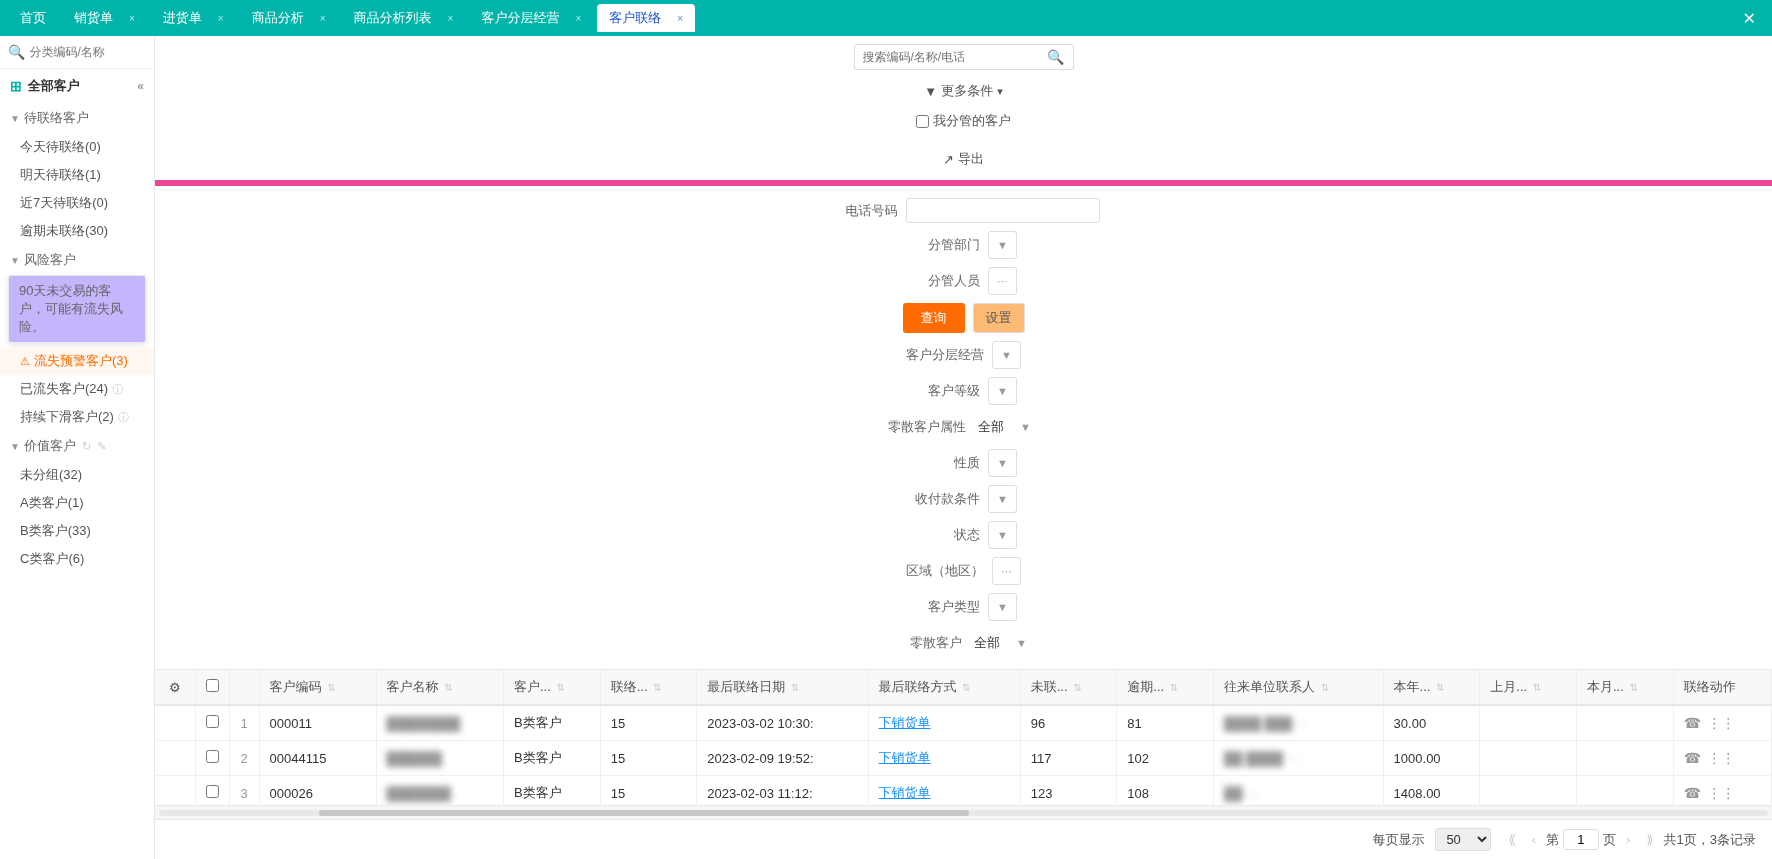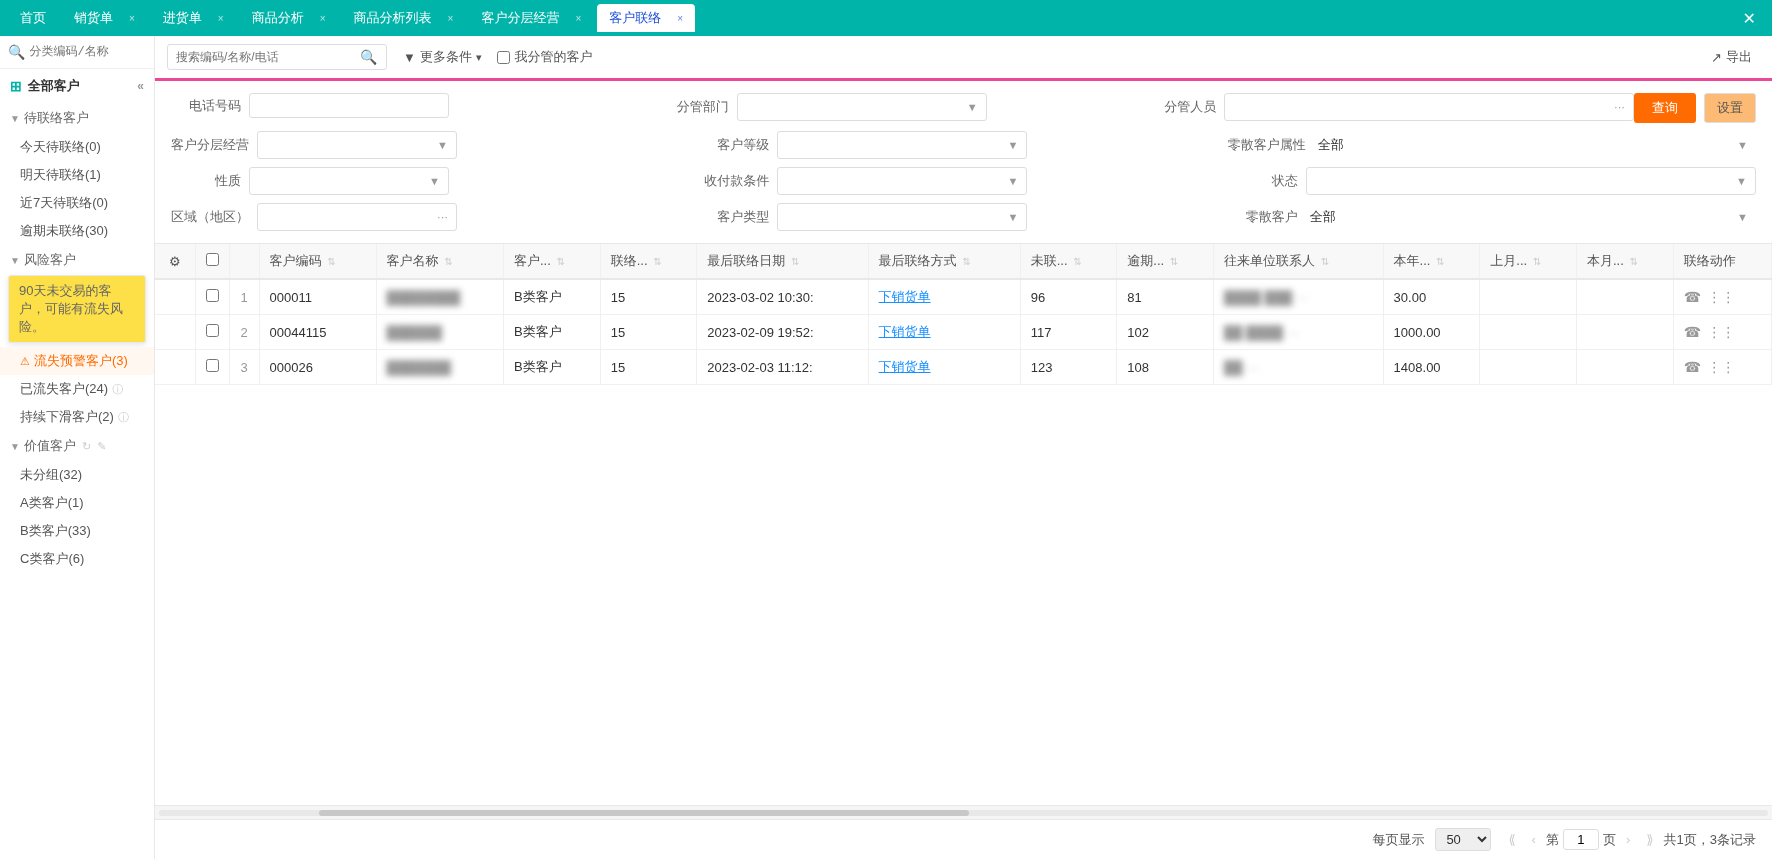--- a/index.html
+++ b/index.html
@@ -26,21 +26,21 @@
     
     .sidebar {
       width: 155px; background: white; border-right: 1px solid #e8e8e8;
       display: flex; flex-direction: column; overflow-y: auto;
     }
     .sidebar-search {
       display: flex; align-items: center; padding: 8px; border-bottom: 1px solid #f0f0f0;
       gap: 4px;
     }
     .sidebar-search input {
-      flex: 1; border: none; outline: none; font-size: 12px; color: #999; font-family: Liberation Mono, monospace;
+      flex: 1; border: none; outline: none; font-size: 12px; color: #999;
     }
     .search-icon-small { color: #ccc; font-size: 14px; }
     .sidebar-header {
       display: flex; align-items: center; padding: 8px 10px; font-weight: bold;
       color: #333; cursor: pointer; gap: 6px; font-size: 13px;
     }
     .sidebar-header .grid-icon { color: #00b4aa; font-size: 14px; }
     .sidebar-header .collapse-btn { margin-left: auto; color: #999; font-size: 12px; }
 
     .sidebar-group { padding: 0; }
@@ -51,32 +51,32 @@
     .sidebar-group-title .arrow { font-size: 10px; color: #999; }
     .sidebar-item {
       padding: 5px 10px 5px 20px; cursor: pointer; color: #555; font-size: 12px;
       display: flex; align-items: center; gap: 4px;
     }
     .sidebar-item.active { color: #ff6b00; background: #fff7f0; }
     .sidebar-item.has-warning { color: #ff6b00; }
     .sidebar-item .warning-icon { color: #ff6b00; font-size: 11px; }
 
     .tooltip-box {
-      background: #fde047; border: 1px solid #e8e8e8; padding: 6px 10px;
+      background: #c4b5fd; border: 1px solid #e8e8e8; padding: 6px 10px;
       font-size: 12px; color: #666; margin: 0 8px 4px 8px; border-radius: 3px;
       box-shadow: 0 2px 6px rgba(0,0,0,0.1);
     }
 
     
     .content { flex: 1; display: flex; flex-direction: column; overflow: hidden; }
 
     
     .toolbar {
       display: flex; align-items: center; padding: 8px 12px; background: white;
-      border-bottom: 3px solid #ec4899; gap: 8px;
+      border-bottom: 6px solid #ec4899; gap: 8px; flex-direction: column;
     }
     .search-box {
       display: flex; align-items: center; border: 1px solid #ddd; border-radius: 3px;
       padding: 4px 8px; gap: 6px; width: 220px;
     }
     .search-box input { border: none; outline: none; font-size: 12px; color: #999; width: 100%; }
     .search-icon { color: #ff6b00; font-size: 14px; }
     .filter-btn {
       display: flex; align-items: center; gap: 4px; color: #555; cursor: pointer;
       padding: 4px 8px; font-size: 13px;
@@ -85,21 +85,21 @@
     .toolbar-spacer { flex: 1; }
     .export-btn {
       display: flex; align-items: center; gap: 4px; color: #555; cursor: pointer;
       font-size: 13px; padding: 4px 8px;
     }
 
     
     .filter-panel {
       background: white; border-bottom: 1px solid #e8e8e8; padding: 8px 16px;
     }
-    .filter-row { display: flex; align-items: flex-start; padding: 4px 0; }
+    .filter-row { display: flex; align-items: center; gap: 8px; padding: 4px 0; flex-direction: column; }
     .filter-cell {
       display: flex; align-items: center; gap: 8px; flex: 1; min-width: 0;
     }
     .filter-label { color: #666; font-size: 13px; white-space: nowrap; min-width: 70px; text-align: right; }
     .filter-input {
       flex: 1; border: 1px solid #ddd; border-radius: 3px; padding: 4px 8px;
       font-size: 13px; outline: none; background: white;
     }
     .filter-select {
       flex: 1; display: flex; align-items: center; border: 1px solid #ddd;

